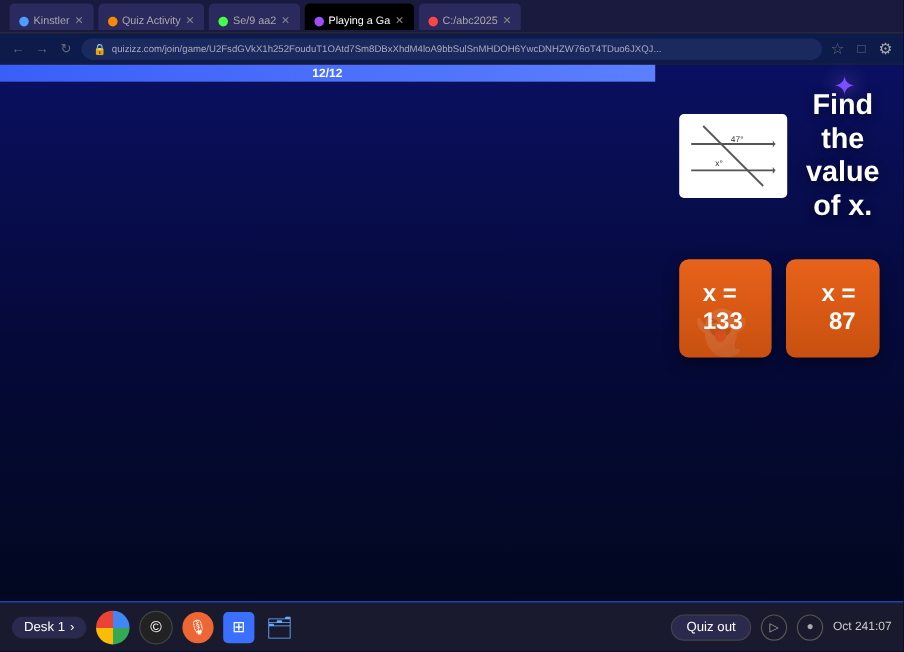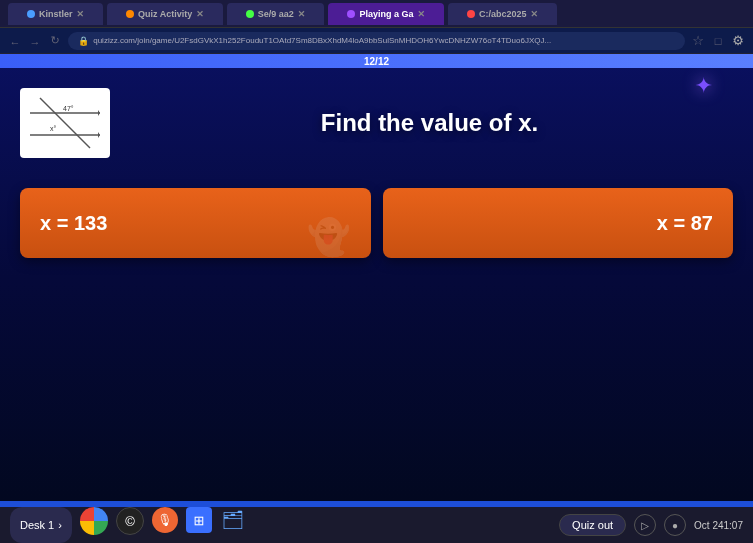--- a/index.html
+++ b/index.html
@@ -21,32 +21,31 @@
       display: flex;
       align-items: center;
       padding: 0 8px;
       gap: 4px;
       border-bottom: 1px solid #333;
     }
 
     .tab {
       background: #2a2a5e;
       border-radius: 4px 4px 0 0;
-      padding: 3px 19px;
+      padding: 3px 8px;
       font-size: 9px;
       color: #aaa;
       display: flex;
-      align-items: center;
+      align-items: flex-end;
       gap: 4px;
       height: 22px;
-      font-weight: bold;
     }
 
     .tab.active {
-      background: #4c1d95;
+      background: #000000;
       color: #fff;
     }
 
     .tab-close {
       font-size: 9px;
       color: #888;
       cursor: pointer;
     }
 
     .tab-icon {
@@ -93,21 +92,21 @@
       justify-content: center;
     }
 
     
     .main-content {
       width: 100%;
       height: calc(543px - 28px - 26px - 42px);
       background: linear-gradient(180deg, #0a1060 0%, #05093a 50%, #020820 100%);
       position: relative;
       display: flex;
-      flex-direction: column;
+      flex-direction: row;
       align-items: flex-start;
     }
 
     
     .progress-bar-container {
       width: 100%;
       height: 14px;
       background: #0d1650;
       display: flex;
       align-items: center;
@@ -238,23 +237,24 @@
       opacity: 0.15;
       color: #fff;
     }
 
     
     .taskbar {
       width: 100%;
       height: 42px;
       background: #1a1a2e;
       display: flex;
+      align-items: center;
       padding: 0 10px;
       gap: 8px;
-      border-top: 6px solid #1d4ed8;
+      border-top: 1px solid #1d4ed8;
       position: absolute;
       bottom: 0;
     }
 
     .desk-label {
       background: #2a2a4e;
       border-radius: 12px;
       padding: 3px 10px;
       color: #fff;
       font-size: 11px;

